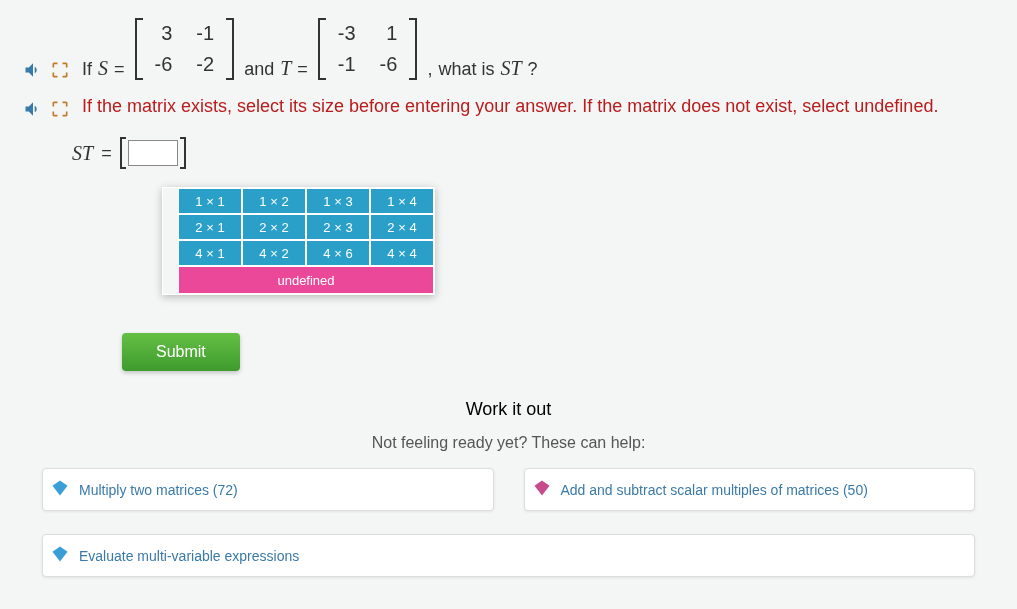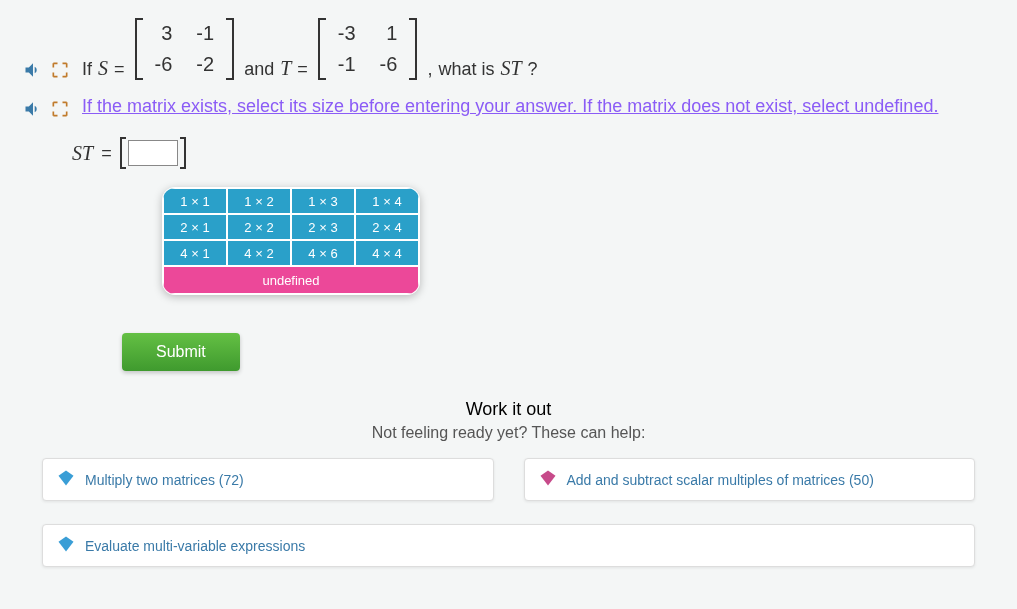--- a/index.html
+++ b/index.html
@@ -31,21 +31,21 @@
     }
     .matrix .br.left { border-left: 2px solid #333; }
     .matrix .br.right { border-right: 2px solid #333; }
     .matrix table { border-collapse: collapse; }
     .matrix td {
       padding: 4px 12px;
       text-align: right;
       font-size: 20px;
       color: #333;
     }
-    .instruction { font-size: 18px; color: #8b5cf6; line-height: 1.4; text-decoration: underline; }
+    .instruction { font-size: 18px; color: #b91c1c; line-height: 1.4; }
     .answer-row { display: flex; align-items: center; gap: 8px; margin: 18px 0 12px 50px; }
     .answer-row .italic { font-size: 20px; }
     .ans-box {
       display: inline-flex; align-items: center;
     }
     .ans-box .br { width: 6px; align-self: stretch; border-top: 2px solid #333; border-bottom: 2px solid #333; }
     .ans-box .br.left { border-left: 2px solid #333; }
     .ans-box .br.right { border-right: 2px solid #333; }
     .ans-box input {
       width: 50px; height: 26px;
@@ -53,22 +53,23 @@
       background: #fff;
       text-align: center;
       font-size: 14px;
       margin: 3px 2px;
     }
     .size-grid {
       margin: 6px 0 8px 140px;
       display: inline-block;
       border: 1px solid #fff;
       box-shadow: 0 2px 8px rgba(0,0,0,0.25);
-      border-radius: 13px;
+      border-radius: 0;
       overflow: hidden;
+      padding-left: 15px;
     }
     .size-grid .srow { display: flex; }
     .size-cell {
       width: 64px; height: 26px;
       background: #2aa0c9;
       color: #fff;
       font-size: 13px;
       display: flex; align-items: center; justify-content: center;
       border: 1px solid #fff;
       cursor: pointer;
@@ -93,33 +94,33 @@
       padding: 10px 34px;
       font-size: 16px;
       cursor: pointer;
       box-shadow: 0 2px 4px rgba(0,0,0,0.2);
     }
     .workout {
       text-align: center;
       margin-top: 28px;
     }
     .workout .title { font-size: 18px; color: #000000; }
-    .workout .sub { font-size: 16px; color: #555; margin-top: 4px; }
+    .workout .sub { font-size: 16px; color: #555; margin-top: 14px; }
     .help-row {
       display: flex;
       gap: 30px;
       margin-top: 16px;
       padding: 0 20px;
     }
     .help-card {
       flex: 1;
       background: #fff;
       border: 1px solid #ddd;
       border-radius: 4px;
-      padding: 10px 14px;
+      padding: 10px 8px;
       display: flex;
       align-items: center;
       gap: 10px;
       color: #3a7aa8;
       font-size: 14px;
       cursor: pointer;
       box-shadow: 0 1px 3px rgba(0,0,0,0.08);
     }
     .diamond-icon { color: #3a9ed6; flex-shrink: 0; }
     .diamond-icon.alt { color: #c74a8a; }

